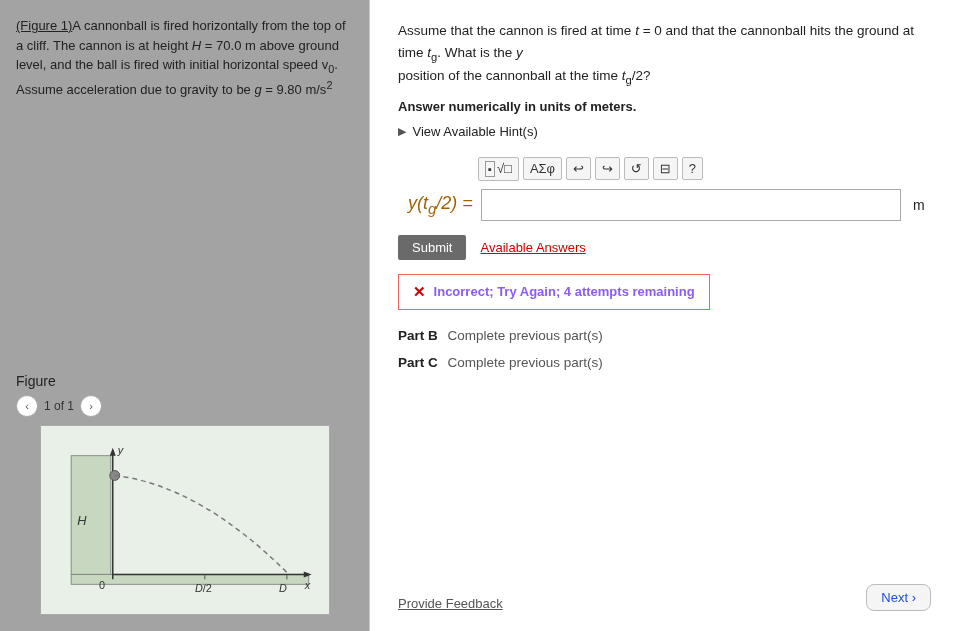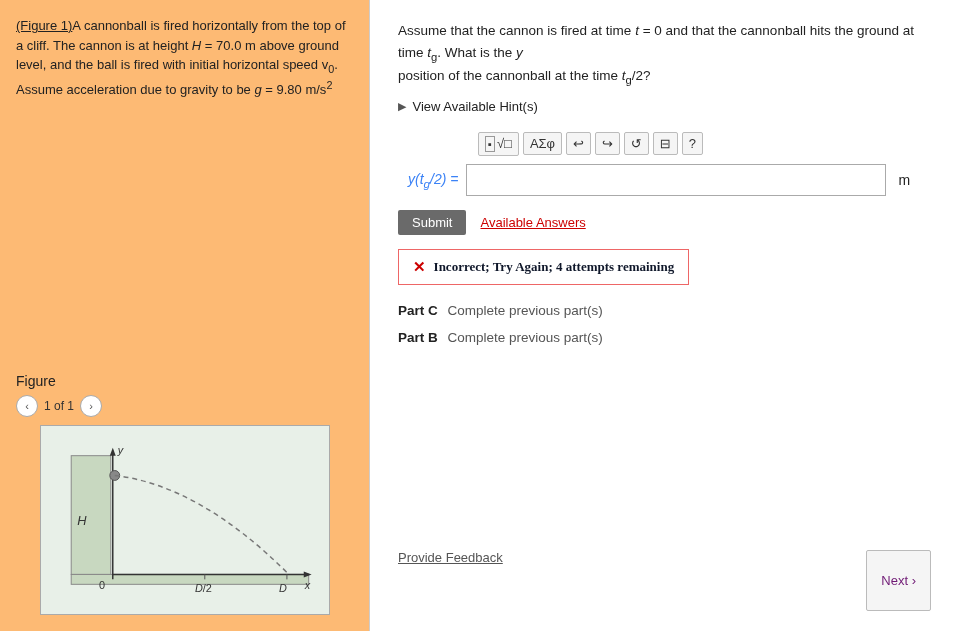--- a/index.html
+++ b/index.html
@@ -8,21 +8,21 @@
       font-size: 14px;
       background: #f0f0f0;
       display: flex;
       width: 959px;
       min-height: 631px;
     }
 
     .left-panel {
       width: 370px;
       min-height: 631px;
-      background: #fdba74;
+      background: #a3a3a3;
       border-right: 1px solid #ccc;
       padding: 16px;
       display: flex;
       flex-direction: column;
     }
 
     .left-panel .problem-text {
       font-size: 13px;
       line-height: 1.5;
       color: #222;
@@ -135,22 +135,22 @@
 
     .input-row {
       display: flex;
       align-items: center;
       gap: 8px;
       margin-bottom: 14px;
       margin-left: 10px;
     }
 
     .input-label {
-      font-size: 14px;
-      color: #3b82f6;
+      font-size: 18px;
+      color: #a16207;
       white-space: nowrap;
       font-style: italic;
     }
 
     .answer-input {
       width: 420px;
       height: 32px;
       border: 1px solid #aaa;
       padding: 4px 8px;
       font-size: 14px;
@@ -201,59 +201,58 @@
     }
 
     .error-x {
       color: #cc0000;
       font-size: 15px;
       font-weight: bold;
     }
 
     .error-text {
       font-weight: bold;
-      color: #0f172a;
-      font-family: Liberation Serif, serif;
+      color: #8b5cf6;
     }
 
     .part-row {
       font-size: 13.5px;
       color: #555;
       margin-bottom: 12px;
     }
 
     .part-label {
       font-weight: bold;
       color: #222;
       margin-right: 6px;
     }
 
     .bottom-row {
       display: flex;
-      align-items: flex-start;
+      align-items: flex-end;
       justify-content: space-between;
       margin-top: auto;
       padding-top: 10px;
     }
 
     .feedback-link {
       color: #555;
       font-size: 13px;
       text-decoration: underline;
       cursor: pointer;
     }
 
     .next-btn {
       background: #f5f5f5;
       border: 1px solid #bbb;
-      padding: 22px 14px;
-      font-size: 13px;
-      cursor: pointer;
-      border-radius: 2px;
-      color: #701a75;
+      padding: 5px 14px;
+      font-size: 13px;
+      cursor: pointer;
+      border-radius: 8px;
+      color: #1d4ed8;
       display: flex;
       align-items: center;
       gap: 4px;
     }
 
     
     .diagram-svg {
       width: 100%;
       height: 100%;
     }
@@ -310,20 +309,21 @@
     </div>
   </div>
 </div>
 
 <div class="right-panel">
   <p class="question-text">
     Assume that the cannon is fired at time <i>t</i> = 0 and that the cannonball hits the ground at time <i>t</i><sub>g</sub>. What is the <i>y</i><br>
     position of the cannonball at the time <i>t</i><sub>g</sub>/2?
   </p>
 
+  <p class="answer-instruction">Answer numerically in units of meters.</p>
 
   <div class="hint-toggle">
     <span class="triangle">▶</span>
     <span>View Available Hint(s)</span>
   </div>
 
   <div class="input-toolbar">
     <button class="toolbar-btn">
       <span style="font-size:11px; border:1px solid #999; padding:1px 2px;">▪</span>
       <span>√□</span>
@@ -346,26 +346,26 @@
     <button class="submit-btn">Submit</button>
     <a class="prev-answers-link">Available Answers</a>
   </div>
 
   <div class="error-box">
     <span class="error-x">✕</span>
     <span class="error-text">Incorrect; Try Again; 4 attempts remaining</span>
   </div>
 
   <div class="part-row">
+    <span class="part-label">Part B</span>
+    <span>Complete previous part(s)</span>
+  </div>
+
+  <div class="part-row">
     <span class="part-label">Part C</span>
-    <span>Complete previous part(s)</span>
-  </div>
-
-  <div class="part-row">
-    <span class="part-label">Part B</span>
     <span>Complete previous part(s)</span>
   </div>
 
   <div class="bottom-row">
     <a class="feedback-link">Provide Feedback</a>
     <button class="next-btn">Next ›</button>
   </div>
 </div>
 
 </body></html>

